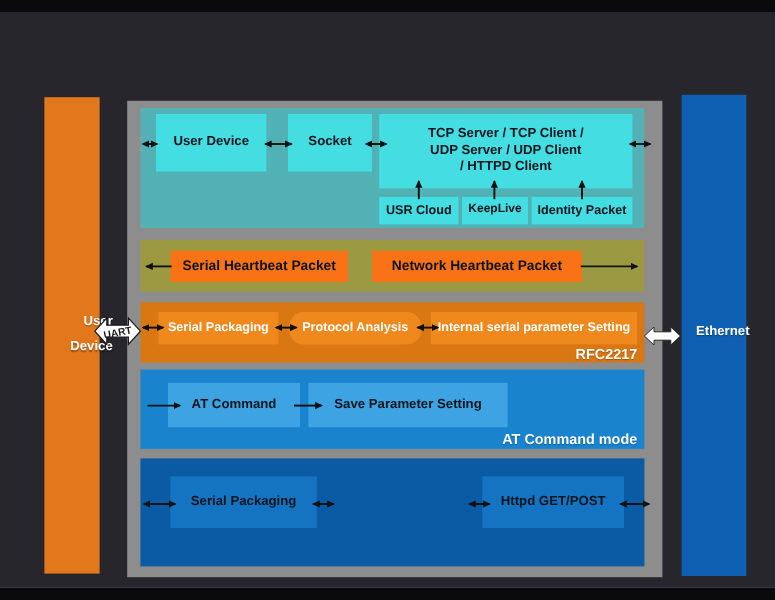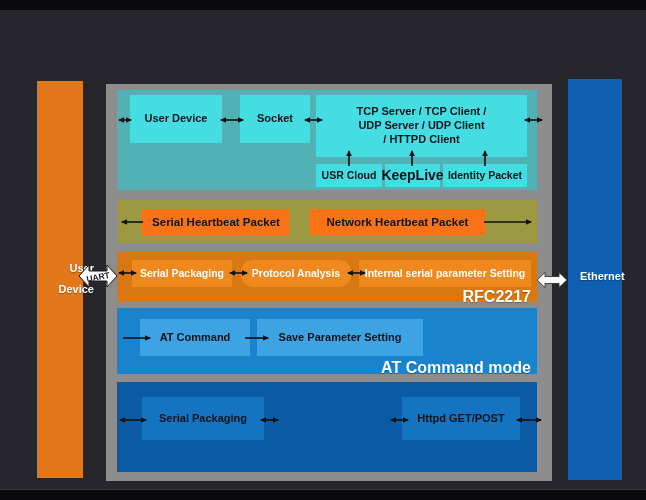--- a/index.html
+++ b/index.html
@@ -22,21 +22,21 @@
         font-weight:bold;color:#0e141c;text-align:center;font-size:11px;line-height:1.25;}
   .n-cyan{background:#43dde2;}
   .n-yellow{background:#f97316;font-size:11.5px;}
   .n-orange{background:#ef891d;color:#ffffff;font-size:10.5px;}
   .n-blue{background:#3ea3e3;}
   .n-dkblue{background:#1474c1;}
   .tcp-node{flex-direction:column;font-size:11px;}
   .tcp-node span{display:block;}
   .side-label{position:absolute;color:#ffffff;font-weight:bold;font-size:11px;
               text-align:right;line-height:21px;text-shadow:0 1px 1px rgba(0,0,0,.35);}
-  .mode-label{position:absolute;color:#ffffff;font-weight:bold;font-size:16px;
+  .mode-label{position:absolute;color:#ffffff;font-weight:bold;font-size:12px;
               text-align:right;text-shadow:0 1px 1px rgba(0,0,0,.3);}
   .overlay{position:absolute;left:0;top:0;pointer-events:none;z-index:6;}
 </style>
 </head>
 <body>
 
 <div class="stage">
 
   <div class="strip top"></div>
   <div class="strip bottom"></div>
@@ -54,21 +54,21 @@
 
   <div class="band band-socket"></div>
   <div class="node n-cyan" style="left:130px;top:95px;width:92px;height:48px;">User Device</div>
   <div class="node n-cyan" style="left:240px;top:95px;width:70px;height:48px;">Socket</div>
   <div class="node n-cyan tcp-node" style="left:316px;top:95px;width:211px;height:62px;">
     <span>TCP Server / TCP Client /</span>
     <span>UDP Server / UDP Client</span>
     <span>/ HTTPD Client</span>
   </div>
   <div class="node n-cyan" style="left:316px;top:164px;width:66px;height:23px;font-size:10.5px;">USR Cloud</div>
-  <div class="node n-cyan" style="left:385px;top:164px;width:55px;height:23px;font-size:14px;">KeepLive</div>
+  <div class="node n-cyan" style="left:385px;top:164px;width:55px;height:23px;font-size:10px;">KeepLive</div>
   <div class="node n-cyan" style="left:443px;top:164px;width:84px;height:23px;font-size:10.5px;">Identity Packet</div>
 
   <div class="band band-heartbeat"></div>
   <div class="node n-yellow" style="left:142px;top:209px;width:148px;height:26px;">Serial Heartbeat Packet</div>
   <div class="node n-yellow" style="left:310px;top:209px;width:175px;height:26px;">Network Heartbeat Packet</div>
 
   <div class="band band-rfc"></div>
   <div class="node n-orange" style="left:132px;top:260px;width:100px;height:27px;">Serial Packaging</div>
   <div class="node n-orange" style="left:241px;top:260px;width:110px;height:27px;border-radius:12px;">Protocol Analysis</div>
   <div class="node n-orange" style="left:359px;top:260px;width:172px;height:27px;">Internal serial parameter Setting</div>

